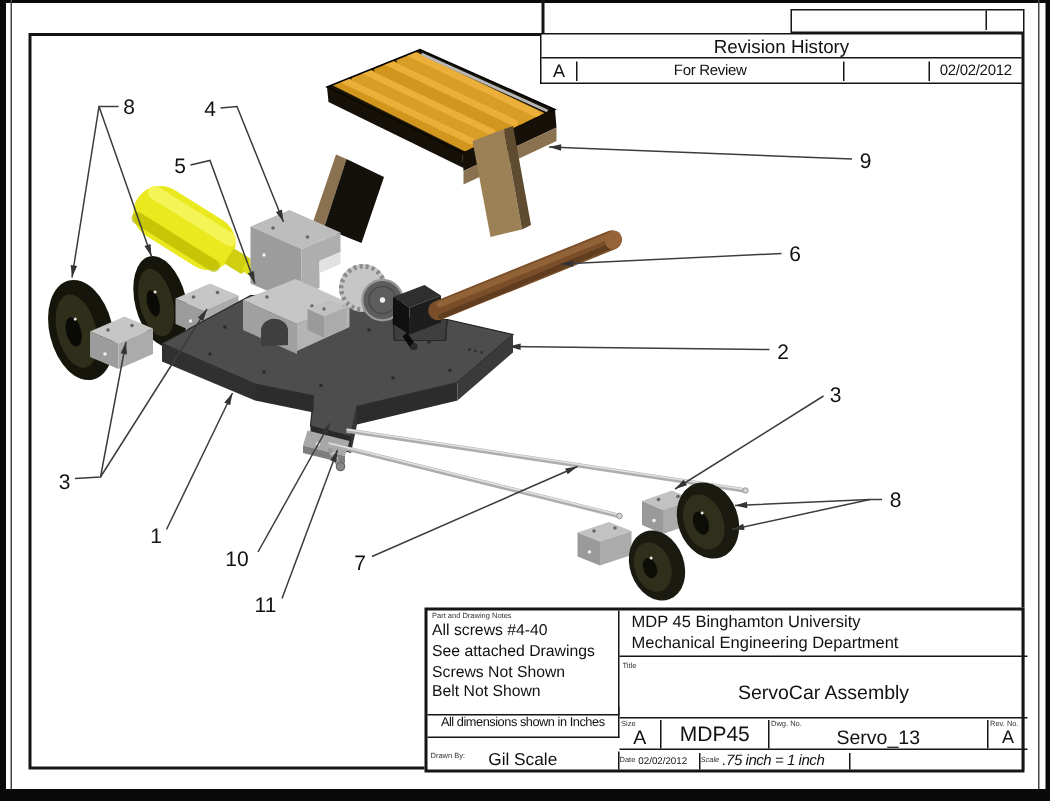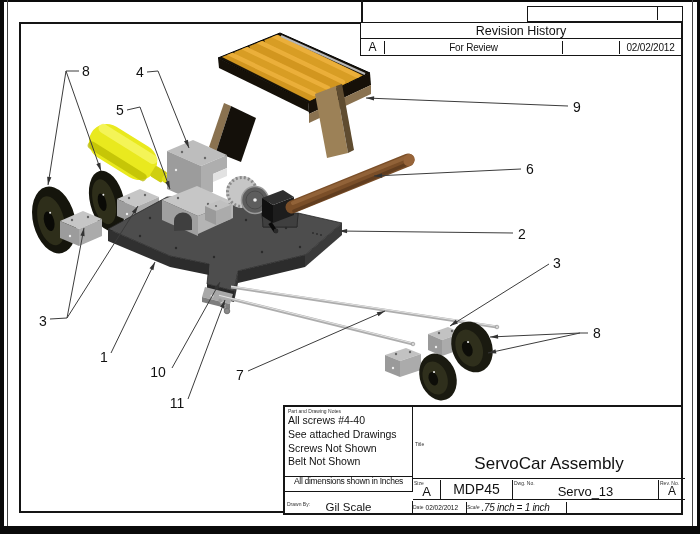--- a/index.html
+++ b/index.html
@@ -46,21 +46,21 @@
   #tb-notes{left:0;top:0;width:128px;height:70px;border-right:1.5px solid #151515;border-bottom:1.5px solid #151515;padding:1px 0 0 3px;}
   #tb-notes .note-line{font-size:10.5px;line-height:13.8px;white-space:nowrap;}
   #tb-dims{left:0;top:64px;width:128px;height:21px;border-right:1.5px solid #151515;border-bottom:1.5px solid #151515;
     display:flex;align-items:center;justify-content:center;font-size:8.5px;letter-spacing:-0.3px;}
   #tb-drawn{left:0;top:94px;width:128px;height:12px;border-right:1.5px solid #151515;}
   #tb-drawn .tb-tiny{position:absolute;left:2px;top:0;}
   #tb-drawn-name{width:100%;text-align:center;font-size:11.5px;line-height:12px;}
   #tb-company{left:128px;top:0;width:272px;height:31px;border-bottom:1.5px solid #151515;padding:2px 0 0 8px;font-size:11px;line-height:13.5px;}
   #tb-title{left:128px;top:32.5px;width:272px;height:39px;border-bottom:1.5px solid #151515;}
   #tb-title .tb-tiny{position:absolute;left:2px;top:1px;}
-  #tb-title-val{width:100%;text-align:center;margin-top:14px;font-size:17px;}
+  #tb-title-val{width:100%;text-align:center;margin-top:14px;font-size:13px;}
   #tb-sizerow{left:128px;top:73px;width:272px;height:20px;border-bottom:1.5px solid #151515;display:flex;}
   .tb-szcell{position:relative;box-sizing:border-box;border-right:1.5px solid #151515;height:100%;}
   .tb-szcell:last-child{border-right:none;}
   .tb-szcell .tb-tiny{position:absolute;left:1px;top:0;}
   .tb-szval{width:100%;text-align:center;margin-top:5px;font-size:13px;line-height:13px;}
   #tb-size{width:28px;}
   #tb-cage{width:72px;}
   #tb-cage .tb-szval{margin-top:3px;font-size:14px;}
   #tb-dwg{width:146px;}
   #tb-rev{flex:1;}
@@ -335,20 +335,24 @@
     <div class="note-line">All screws #4-40</div>
     <div class="note-line">See attached Drawings</div>
     <div class="note-line">Screws Not Shown</div>
     <div class="note-line">Belt Not Shown</div>
   </div>
   <div id="tb-dims" class="tb-cell">All dimensions shown in Inches</div>
   <div id="tb-drawn" class="tb-cell">
     <span class="tb-tiny">Drawn By:</span>
     <div id="tb-drawn-name">Gil Scale</div>
   </div>
+  <div id="tb-company" class="tb-cell">
+    <div>MDP 45 Binghamton University</div>
+    <div>Mechanical Engineering Department</div>
+  </div>
   <div id="tb-title" class="tb-cell">
     <span class="tb-tiny">Title</span>
     <div id="tb-title-val">ServoCar Assembly</div>
   </div>
   <div id="tb-sizerow" class="tb-cell">
     <div id="tb-size" class="tb-szcell">
       <span class="tb-tiny">Size</span>
       <div class="tb-szval">A</div>
     </div>
     <div id="tb-cage" class="tb-szcell">

